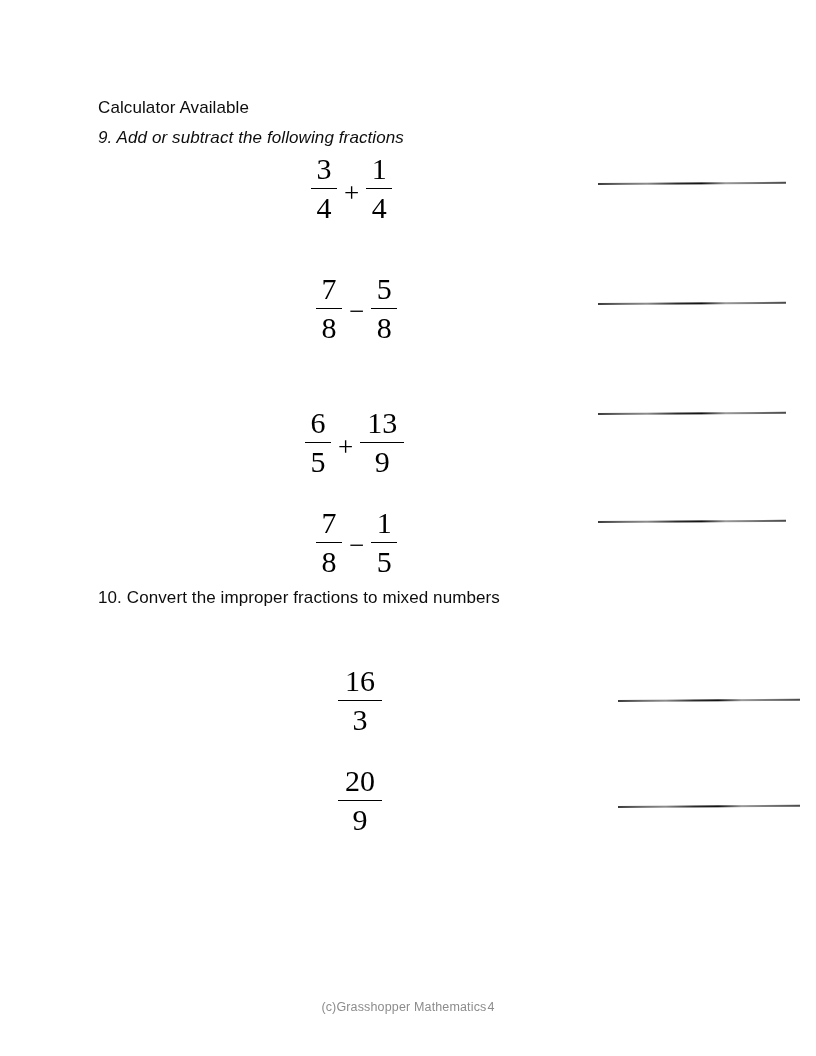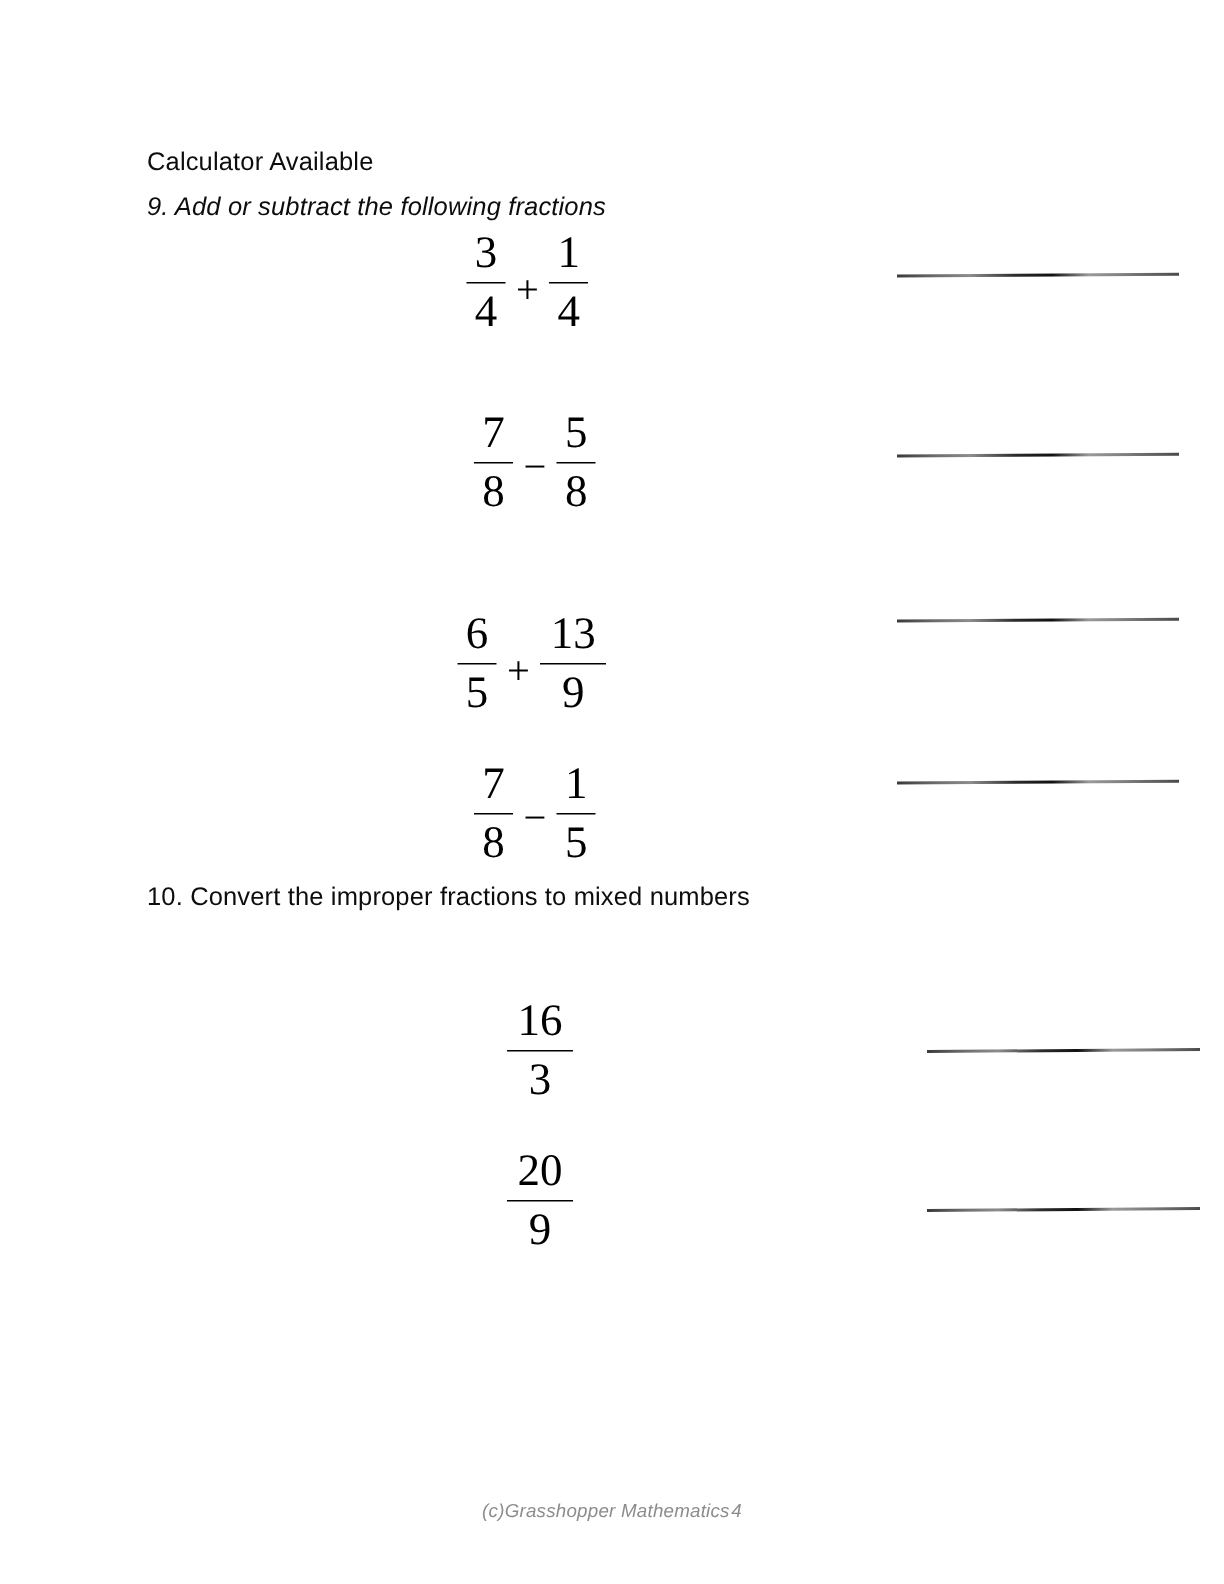--- a/index.html
+++ b/index.html
@@ -97,21 +97,20 @@
   
   #footer {
     position: absolute;
     left: 0;
     right: 0;
     top: 1000px;
     text-align: center;
     font-size: 12.5px;
     color: #8c8c8c;
     letter-spacing: .15px;
-    font-style: italic;
   }
   #footer .credit { }
   #footer .page-number { padding-left: 1px; }
 </style>
 </head>
 <body>
 
 <div class="prompt" id="calc-available">Calculator Available</div>
 
 <div class="prompt" id="q9-prompt">9. Add or subtract the following fractions</div>

